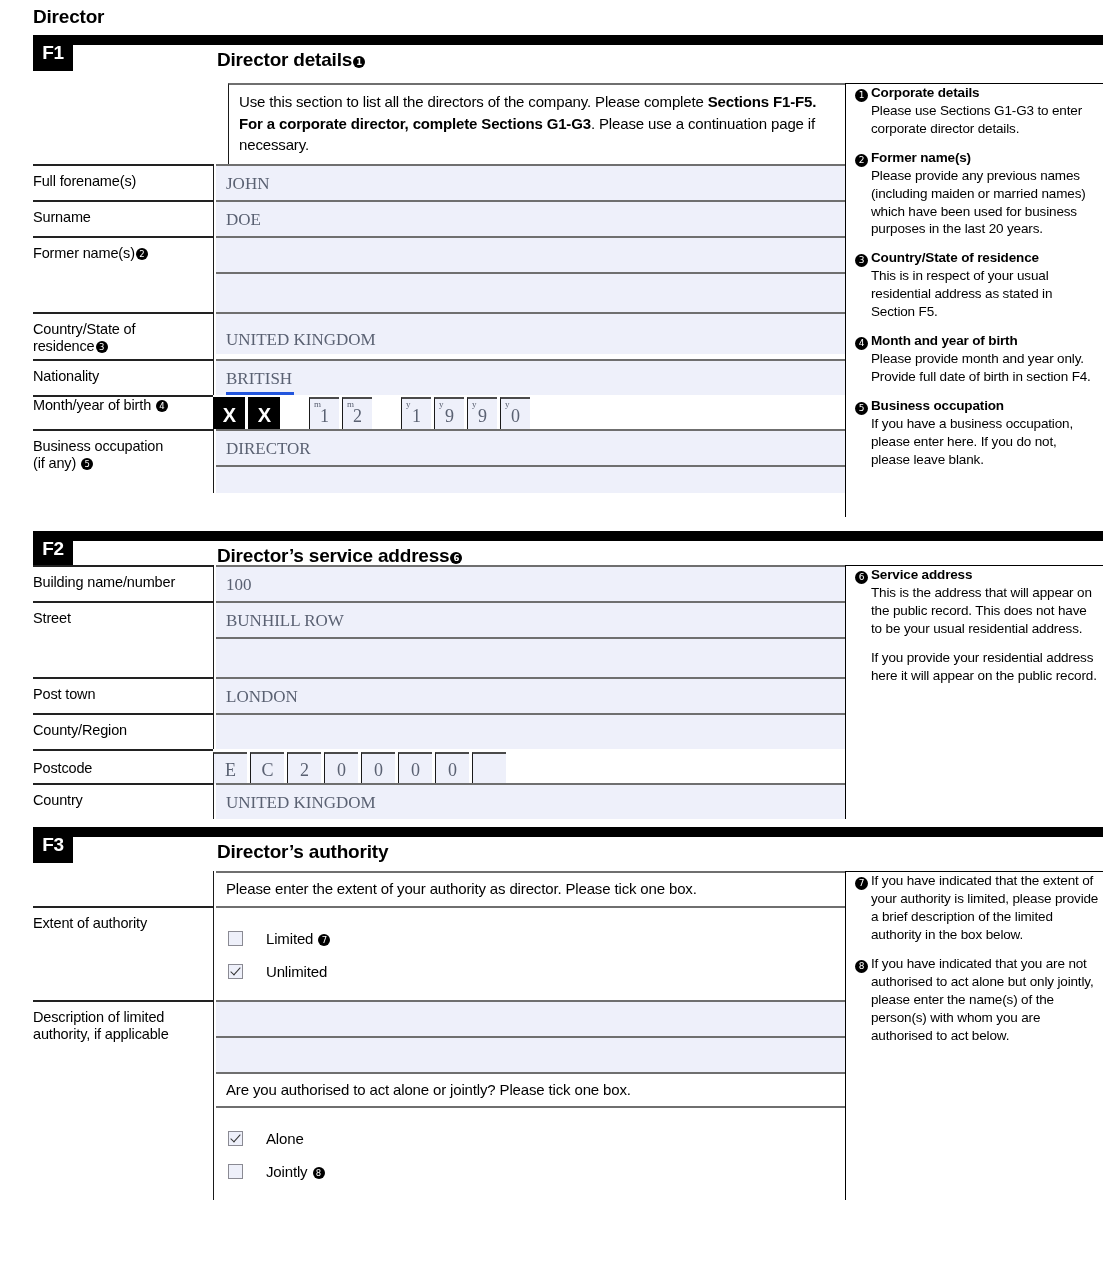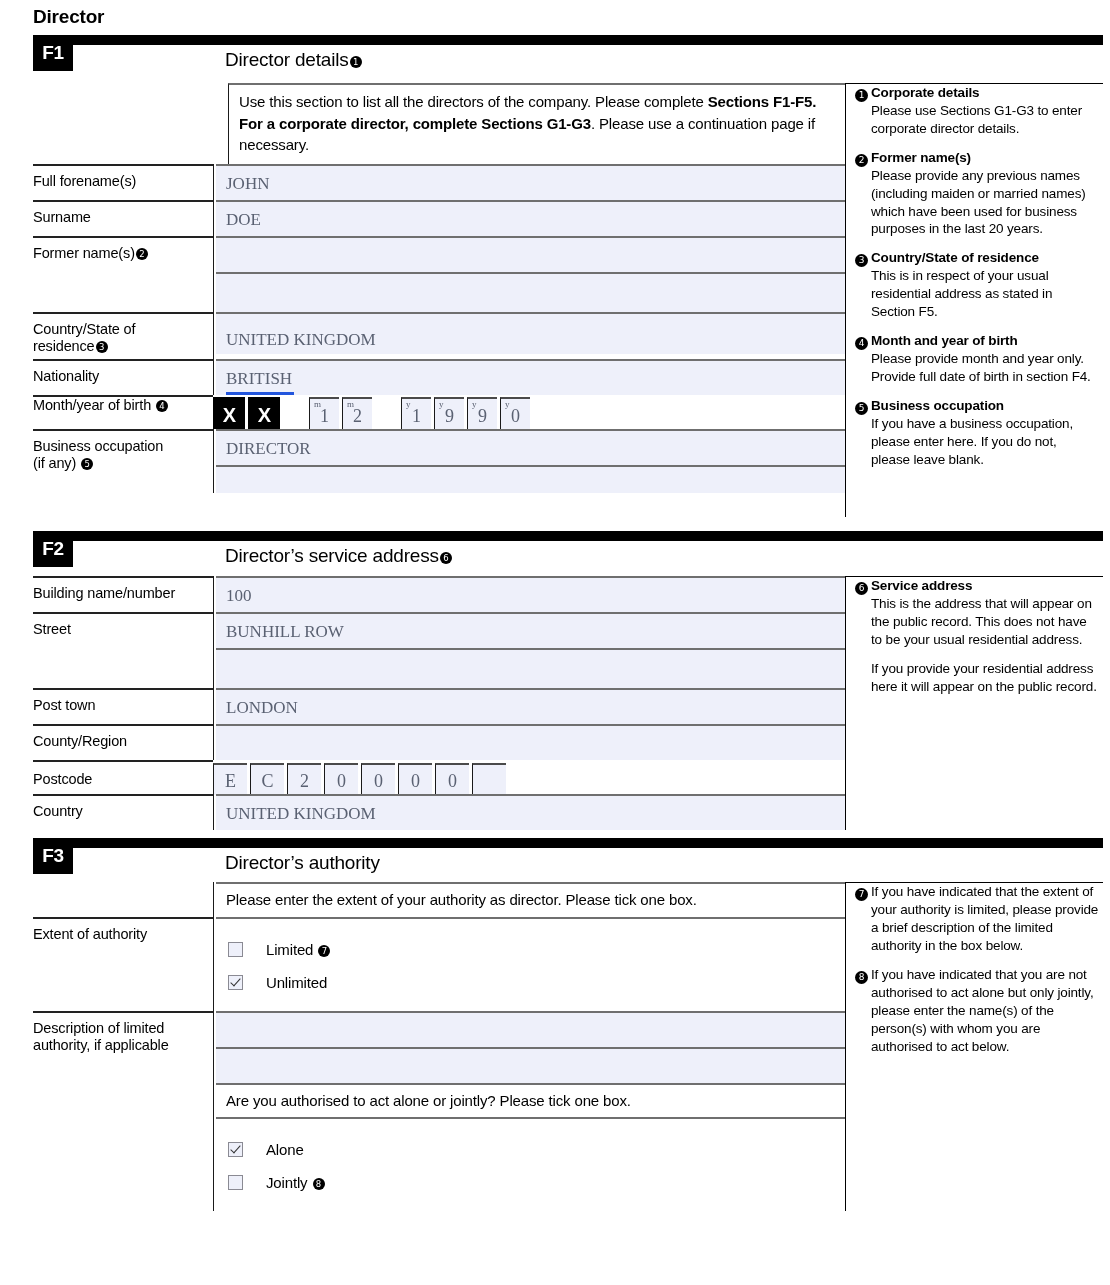--- a/index.html
+++ b/index.html
@@ -50,23 +50,23 @@
     background: #000;
     color: #fff;
     font-size: 19px;
     font-weight: bold;
     line-height: 36px;
     text-align: center;
     letter-spacing: -0.3px;
   }
   .sec-title {
     position: absolute;
-    left: 192px; top: 0;
+    left: 184px; top: 0;
     font-size: 19px;
-    font-weight: normal;
+    font-weight: bold;
     letter-spacing: -0.2px;
     line-height: 30px;
     white-space: nowrap;
   }
 
   
   .sec-body {
     display: flex;
     align-items: stretch;
   }
@@ -451,21 +451,21 @@
           </div>
         </div>
       </div>
     </div>
   </div>
 
   <div class="spacer-14"></div>
 
   <div class="sec">
     <div class="sec-bar"></div>
-    <div class="sec-head" style="height:35px">
+    <div class="sec-head" style="height:24px">
       <div class="sec-badge">F2</div>
       <div class="sec-title">
         <span>Director’s service address</span><span class="mk">6</span>
       </div>
     </div>
 
     <div class="sec-body">
       <div class="col-main">
 
         <div class="row">

